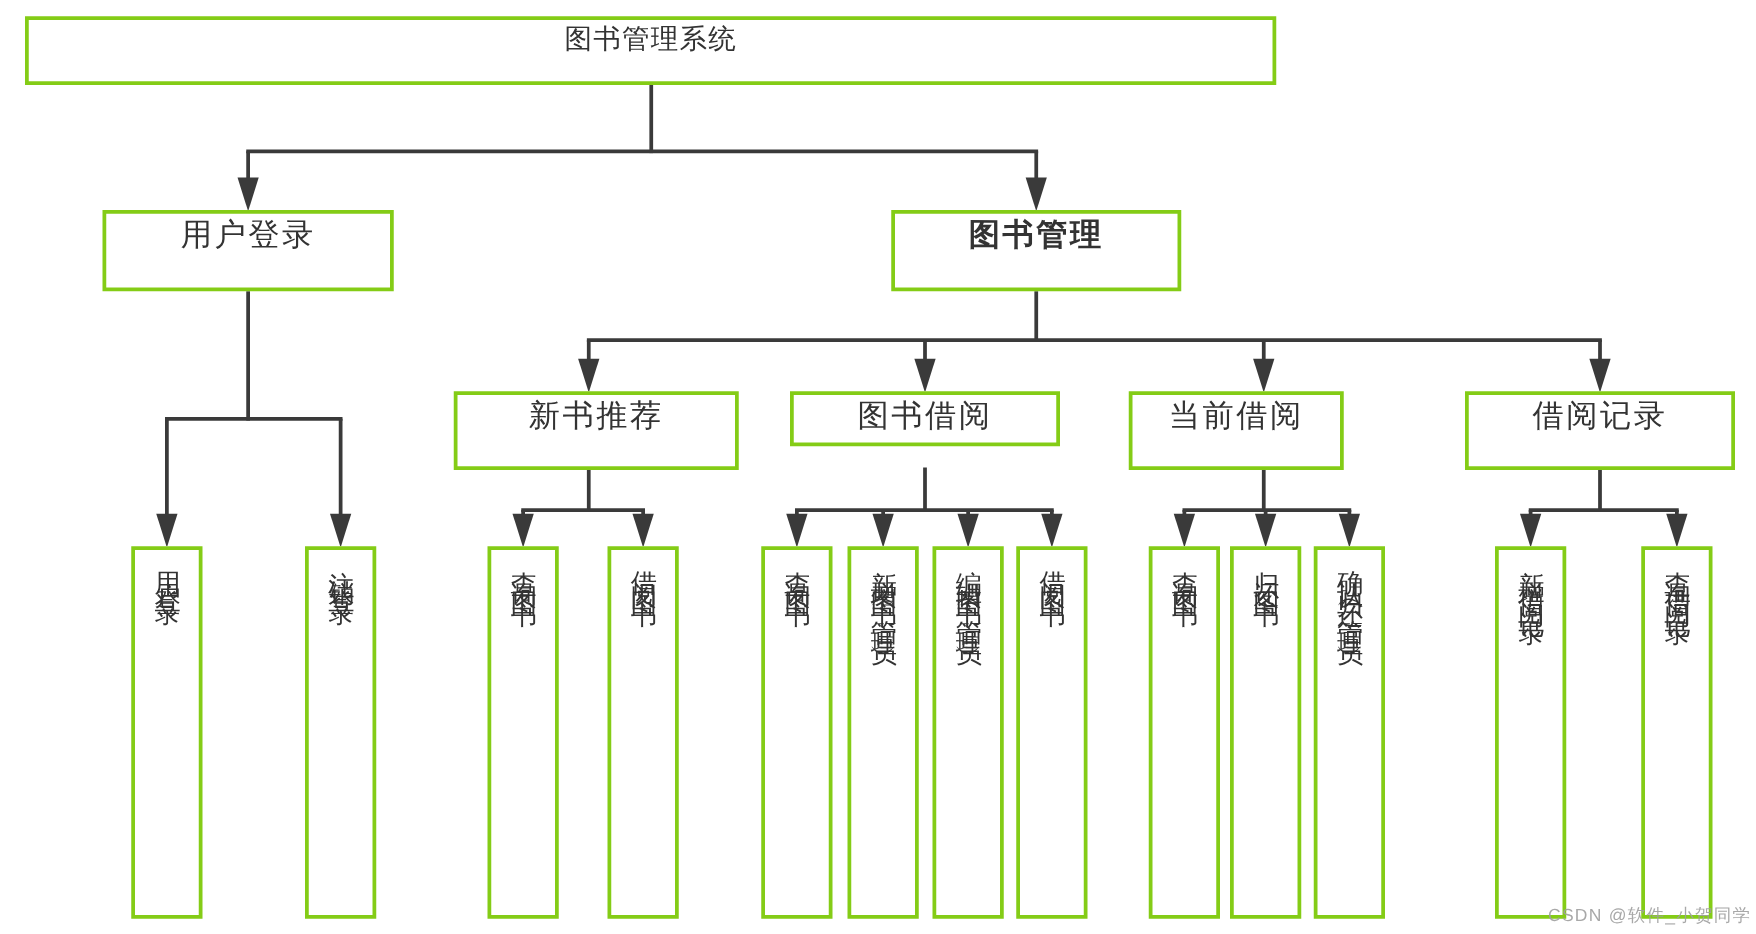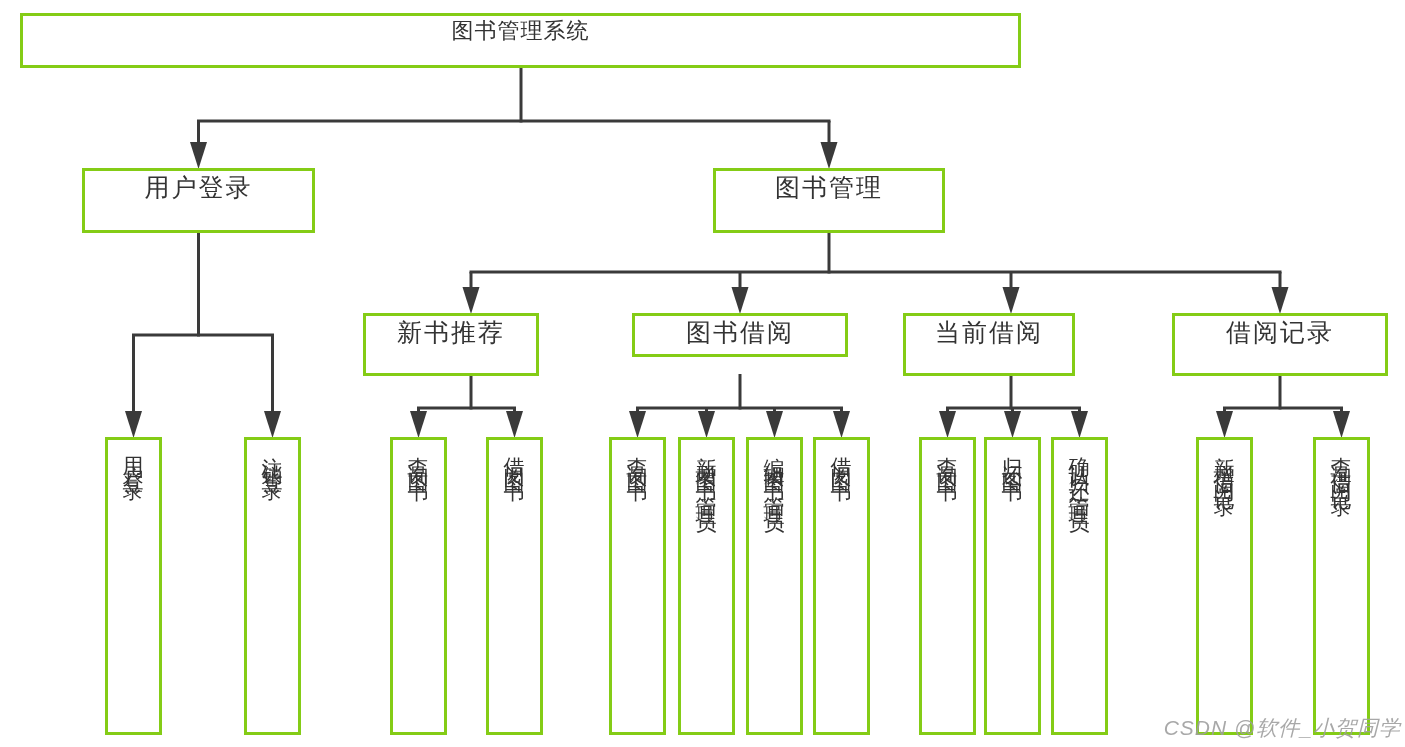--- a/index.html
+++ b/index.html
@@ -26,40 +26,39 @@
     writing-mode:vertical-lr;
     text-orientation:mixed;
     font-size:21px;
     letter-spacing:8px;
     line-height:1;
     white-space:nowrap;
   }
   
   .n-root{left:20px;top:13px;width:1001px;height:55px;}
   .n-user-login{left:82px;top:168px;width:233px;height:65px;}
-  .n-book-mgmt{left:713px;top:168px;width:232px;height:65px;}
-  .n-new-rec{left:363px;top:313px;width:176px;height:63px;}
+  .n-book-mgmt{left:713px;top:168px;width:232px;height:65px;font-weight:bold;}
+  .n-new-rec{left:363px;top:313px;width:228px;height:63px;}
   .n-borrowing{left:632px;top:313px;width:216px;height:44px;}
   .n-current{left:903px;top:313px;width:172px;height:63px;}
   .n-records{left:1172px;top:313px;width:216px;height:63px;}
   .leaf{top:437px;width:57px;height:298px;}
   .l-a1{left:105px;} .l-a2{left:244px;}
   .l-b1{left:390px;} .l-b2{left:486px;}
   .l-c1{left:609px;} .l-c2{left:678px;} .l-c3{left:746px;} .l-c4{left:813px;}
   .l-d1{left:919px;} .l-d2{left:984px;} .l-d3{left:1051px;}
   .l-e1{left:1196px;} .l-e2{left:1313px;}
   .watermark{
     position:absolute;
     right:4px;bottom:5px;
     z-index:3;
-    font-size:21px;
+    font-size:14px;
     color:rgba(158,158,158,0.9);
     letter-spacing:1px;
     white-space:nowrap;
-    font-style:italic;
   }
 </style>
 </head>
 <body>
 
 <div class="stage">
 
   <svg class="wires" width="1405" height="747" viewBox="0 0 1405 747">
     <defs>
       <g id="ah">

